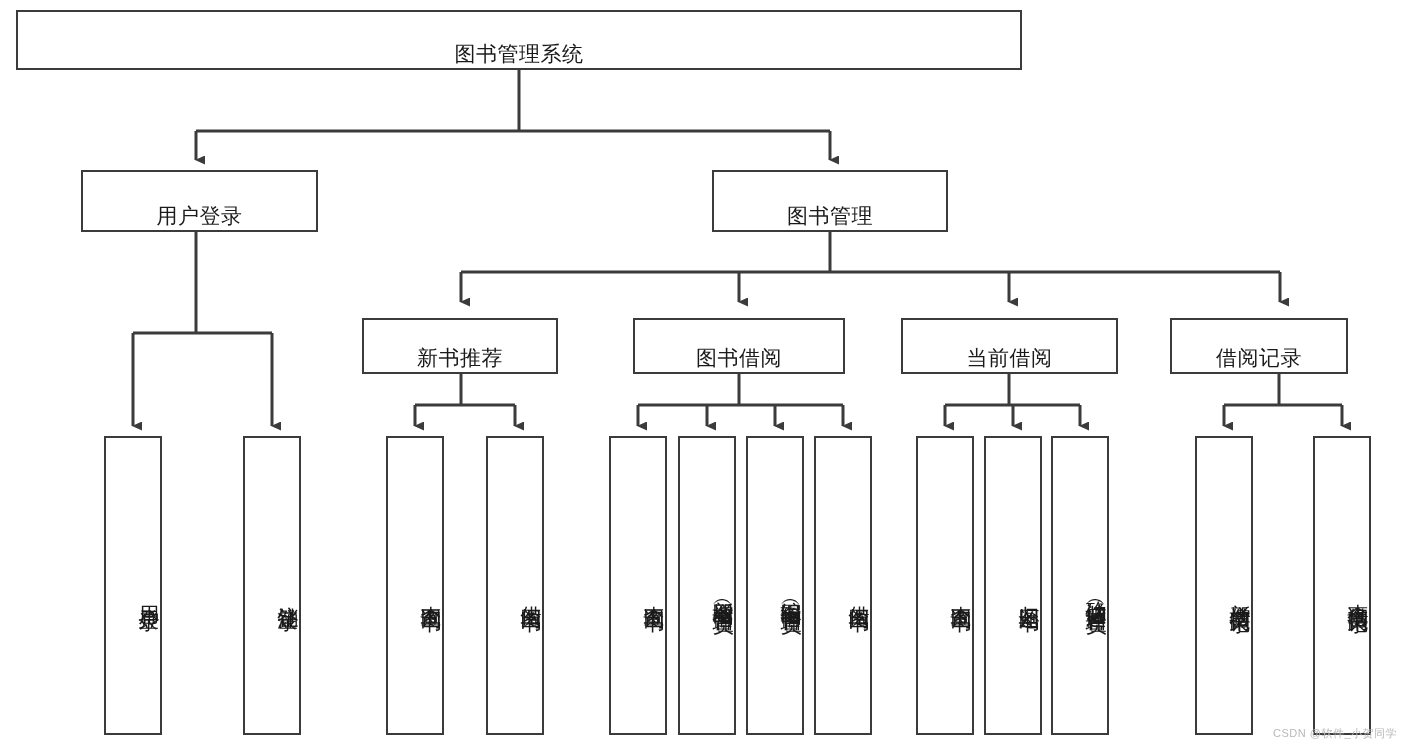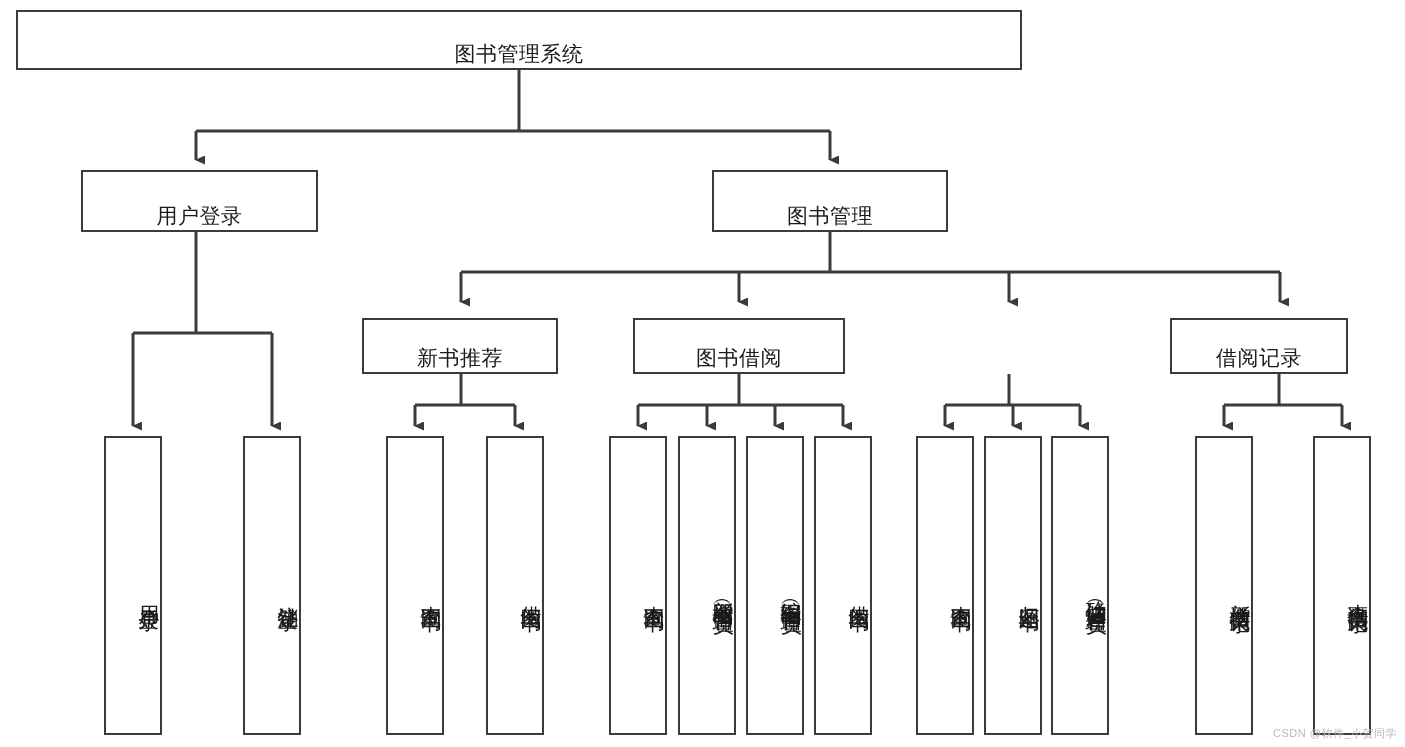--- a/index.html
+++ b/index.html
@@ -129,20 +129,23 @@
   <div class="node horiz" style="left:712px; top:170px; width:236px; height:62px;">
     <span class="label">图书管理</span>
   </div>
 
   <div class="node horiz" style="left:362px; top:318px; width:196px; height:56px;">
     <span class="label">新书推荐</span>
   </div>
   <div class="node horiz" style="left:633px; top:318px; width:212px; height:56px;">
     <span class="label">图书借阅</span>
   </div>
+  <div class="node horiz" style="left:901px; top:318px; width:217px; height:56px;">
+    <span class="label">当前借阅</span>
+  </div>
   <div class="node horiz" style="left:1170px; top:318px; width:178px; height:56px;">
     <span class="label">借阅记录</span>
   </div>
 
   <div class="node vert" style="left:104px; top:436px; width:58px; height:299px;">
     <span class="label">用户登录</span>
   </div>
   <div class="node vert" style="left:243px; top:436px; width:58px; height:299px;">
     <span class="label">注销登录</span>
   </div>

